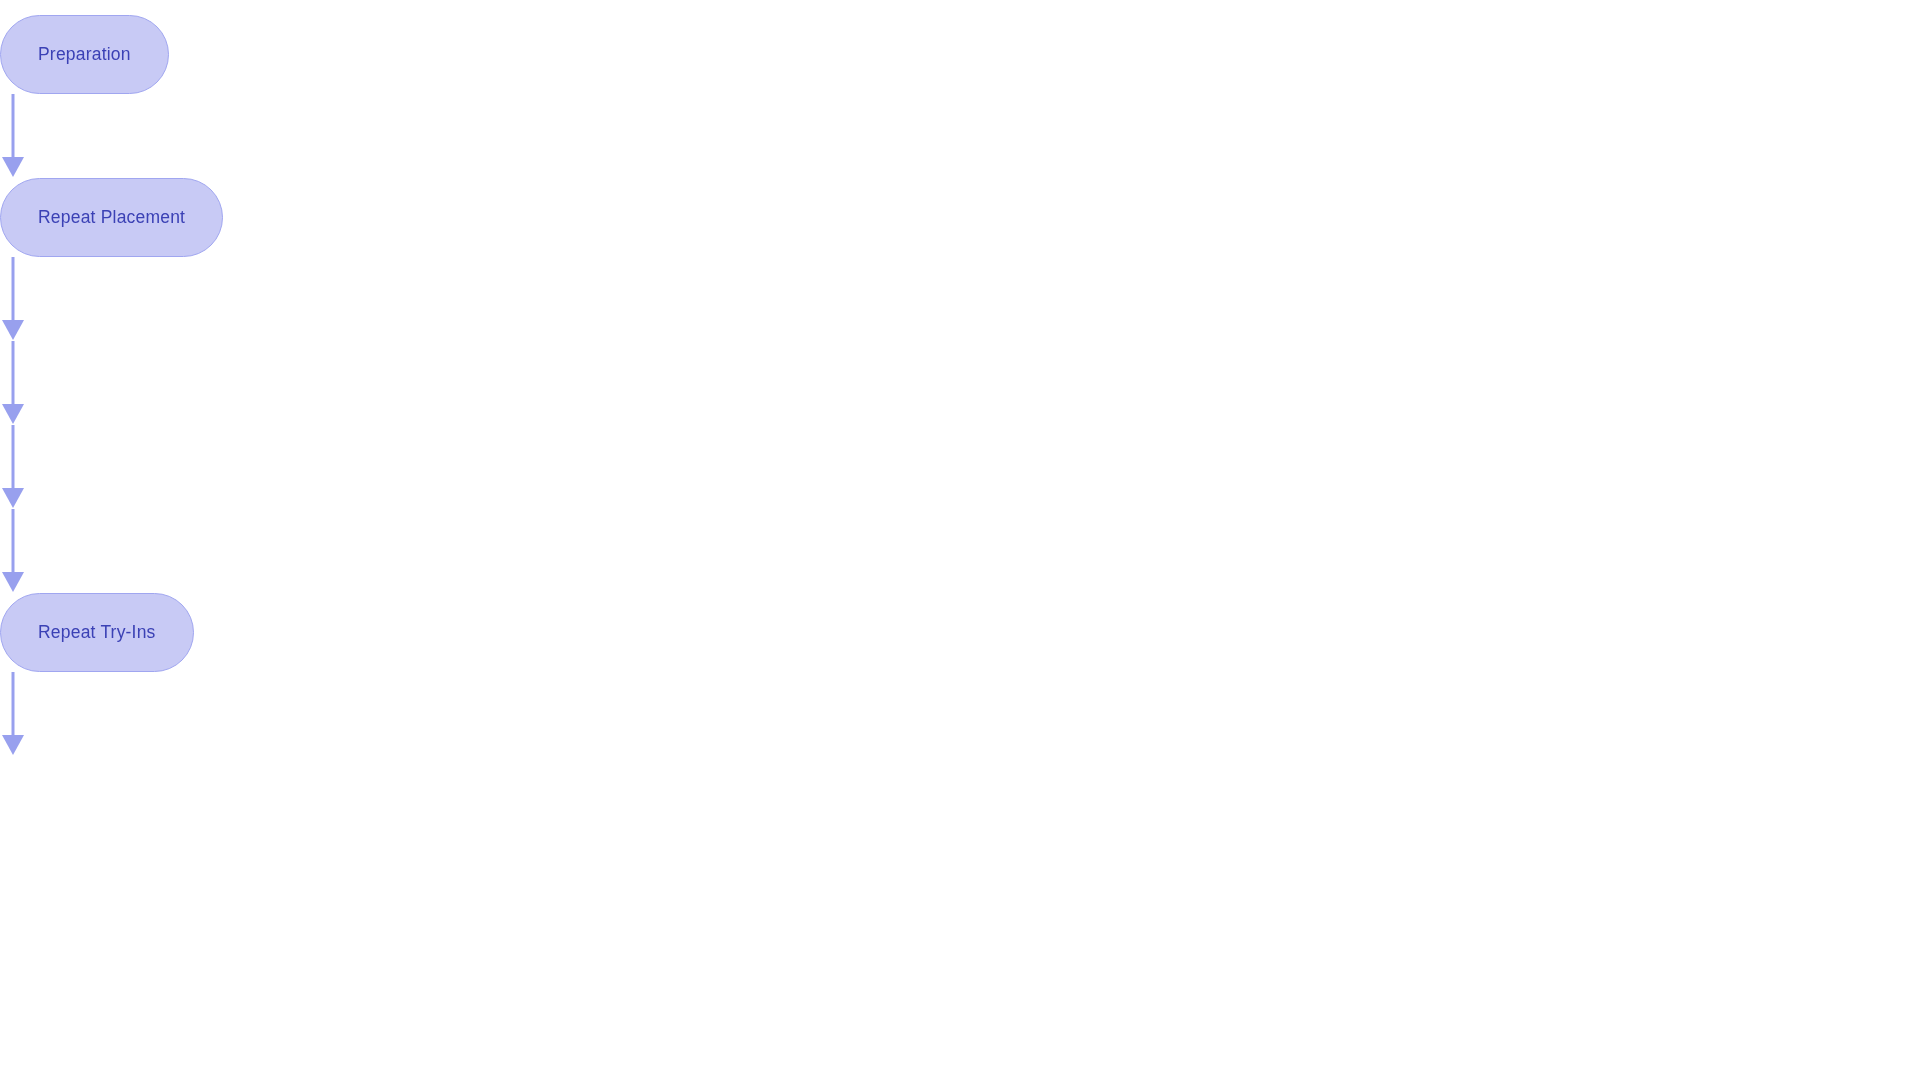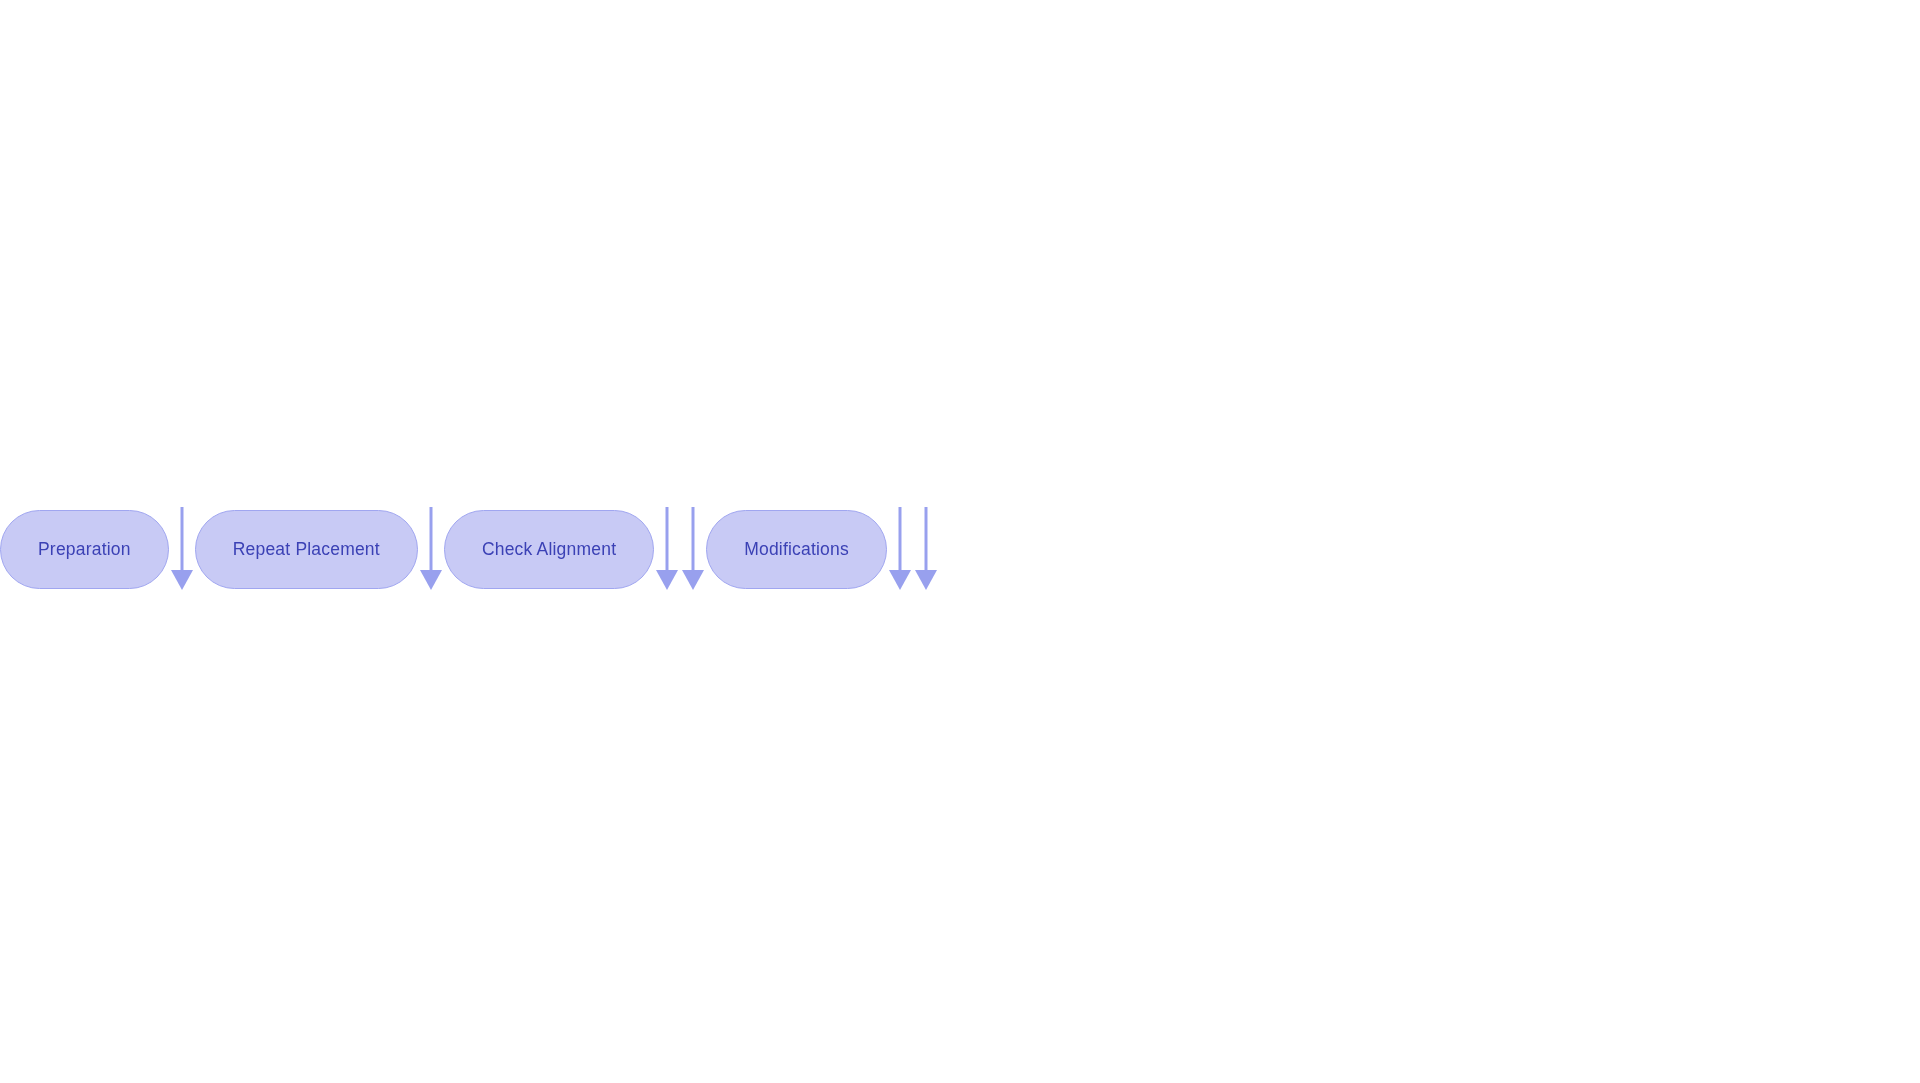--- a/index.html
+++ b/index.html
@@ -8,21 +8,22 @@
     background: #ffffff;
     font-family: "Liberation Sans", "DejaVu Sans", sans-serif;
   }
   .canvas {
     position: relative;
     width: 1920px;
     height: 1083px;
     background: var(--bg, #ffffff);
     overflow: hidden;
     display: flex;
-    align-items: center;
+    flex-direction: column;
+    align-items: flex-start;
     padding-top: 15px;
     box-sizing: border-box;
   }
   .node {
     height: 79px;
     box-sizing: border-box;
     display: flex;
     align-items: center;
     justify-content: center;
     padding: 0 37px;
@@ -68,44 +69,41 @@
 
   <div class="node">
     <span class="node-label">Repeat Placement</span>
   </div>
 
   <svg class="connector" viewBox="0 0 26 84" aria-hidden="true">
     <line x1="13" y1="0" x2="13" y2="64"></line>
     <polygon points="2,63 24,63 13,83"></polygon>
   </svg>
 
-  <div class="node">
-    <span class="node-label">Check Alignment</span>
-  </div>
+
+  <svg class="connector" viewBox="0 0 26 84" aria-hidden="true">
+    <line x1="13" y1="0" x2="13" y2="64"></line>
+    <polygon points="2,63 24,63 13,83"></polygon>
+  </svg>
+
 
   <svg class="connector" viewBox="0 0 26 84" aria-hidden="true">
     <line x1="13" y1="0" x2="13" y2="64"></line>
     <polygon points="2,63 24,63 13,83"></polygon>
   </svg>
 
 
   <svg class="connector" viewBox="0 0 26 84" aria-hidden="true">
     <line x1="13" y1="0" x2="13" y2="64"></line>
     <polygon points="2,63 24,63 13,83"></polygon>
   </svg>
 
   <div class="node">
-    <span class="node-label">Modifications</span>
+    <span class="node-label">Repeat Try-Ins</span>
   </div>
-
-  <svg class="connector" viewBox="0 0 26 84" aria-hidden="true">
-    <line x1="13" y1="0" x2="13" y2="64"></line>
-    <polygon points="2,63 24,63 13,83"></polygon>
-  </svg>
-
 
   <svg class="connector" viewBox="0 0 26 84" aria-hidden="true">
     <line x1="13" y1="0" x2="13" y2="64"></line>
     <polygon points="2,63 24,63 13,83"></polygon>
   </svg>
 
 
 </div>
 
 </body></html>

